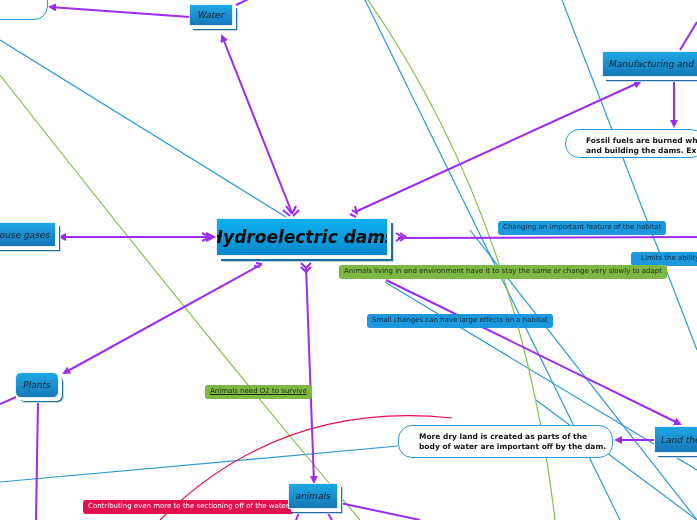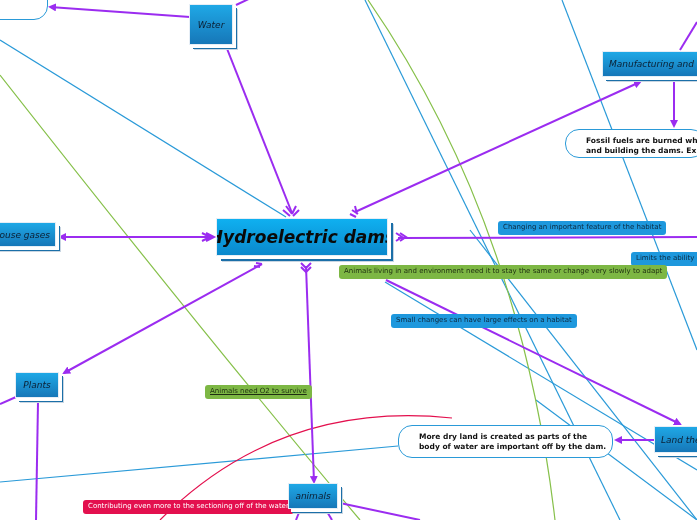--- a/index.html
+++ b/index.html
@@ -19,21 +19,21 @@
     background:linear-gradient(#0fb0f0, #0a88cc);
     font-size:17px; font-weight:bold; color:#0a0a0a;
     box-shadow: 3px 3px 0 #ffffff, 5px 5px 0 #1b6fa8, 6px 6px 0 #c9d6e2;
   }
   .label {
     position:absolute; box-sizing:border-box; border-radius:3px;
     font-size:7px; padding:0 5px; line-height:13px; height:14px; white-space:nowrap;
     font-family:"DejaVu Sans", sans-serif;
   }
   .label.green { background:#7db744; color:#1e2e10; }
-  .label.blue { background:#1e98dd; color:#0c2a40; }
+  .label.blue { background:#1e98dd; color:#0c2a40;text-align:right; }
   .label.red { background:#e3104e; color:#ffffff; }
   .note {
     position:absolute; box-sizing:border-box; background:#ffffff;
     border:1px solid #2a9ad8; border-radius:14px;
     font-size:7.5px; font-weight:bold; color:#111; line-height:10px;
     padding:6px 10px 6px 20px; white-space:nowrap; overflow:hidden;
   }
 </style>
 </head>
 <body>
@@ -89,21 +89,21 @@
       <path d="M352,210 L358,214 M350,214 L356,217 M355,206 L357,214"></path>
       <path d="M202,233 L210,237 L202,241 M206,233 L214,237 L206,241"></path>
       <path d="M396,233 L402,237 L396,241 M400,233 L406,237 L400,241"></path>
       <path d="M301,263 L306,268 L311,263 M301,267 L306,272 L311,267"></path>
       <path d="M256,263 L262,264 M254,266 L260,267"></path>
     </g>
   </svg>
 
   <div class="note" style="left:-20px; top:-16px; width:68px; height:36px; padding:0;"></div>
 
-  <div class="topic small" style="left:189px; top:4px; width:44px; height:41px;">
+  <div class="topic small" style="left:189px; top:4px; width:44px; height:22px;">
     <span>Water</span>
   </div>
 
   <div class="topic small" style="left:602px; top:51px; width:100px; height:26px; justify-content:flex-start; padding-left:6px;">
     <span>Manufacturing and r</span>
   </div>
 
   <div class="note" style="left:565px; top:129px; width:140px; height:29px;">
     <div>Fossil fuels are burned wher</div>
     <div>and building the dams. Ex a</div>
@@ -112,26 +112,26 @@
   <div class="topic central" style="left:216px; top:218px; width:172px; height:38px;">
     <span>Hydroelectric dams</span>
   </div>
 
   <div class="topic small" style="left:-20px; top:222px; width:76px; height:25px; justify-content:flex-end; padding-right:5px;">
     <span>nouse gases</span>
   </div>
 
   <div class="label blue" style="left:498px; top:221px;">Changing an important feature of the habitat</div>
   <div class="label blue" style="left:631px; top:252px; width:80px;">Limits the ability o</div>
-  <div class="label green" style="left:339px; top:265px;">Animals  living in and environment need it to stay the same or change very slowly to adapt</div>
-  <div class="label blue" style="left:367px; top:314px;margin-left:24px;">Small changes can have large effects on a habitat</div>
+  <div class="label green" style="left:339px; top:265px;">Animals  living in and environment have it to stay the same or change very slowly to adapt</div>
+  <div class="label blue" style="left:367px; top:314px;">Small changes can have large effects on a habitat</div>
   <div class="label green" style="left:205px; top:385px;text-decoration:underline;">Animals need O2 to survive</div>
   <div class="label red" style="left:83px; top:500px;">Contributing even more to the sectioning off of the water</div>
 
-  <div class="topic small" style="left:15px; top:372px; width:44px; height:26px;">
+  <div class="topic small" style="left:15px; top:372px; width:44px; height:26px;border-radius:6px;">
     <span>Plants</span>
   </div>
 
   <div class="note" style="left:398px; top:425px; width:215px; height:33px;">
     <div>More dry land is created as parts of the</div>
     <div>body of water are important off by the dam.</div>
   </div>
 
   <div class="topic small" style="left:654px; top:426px; width:60px; height:27px; justify-content:flex-start; padding-left:6px;">
     <span>Land the</span>

